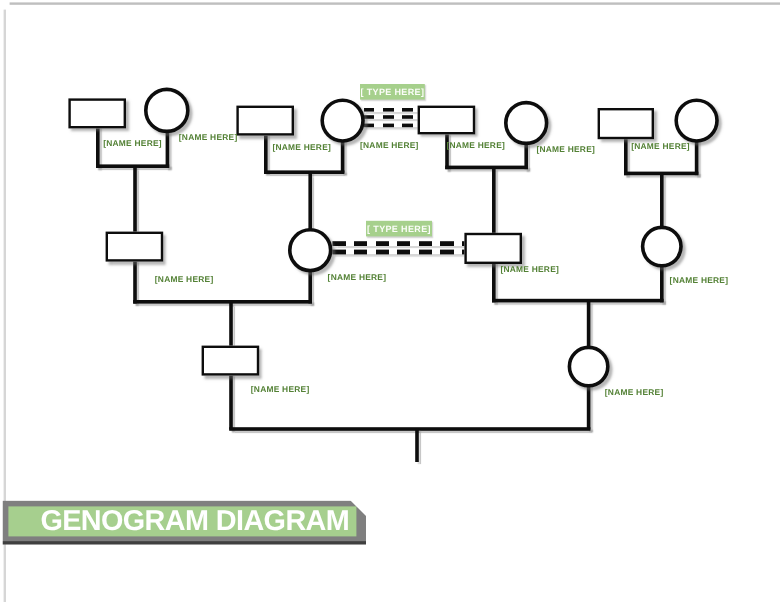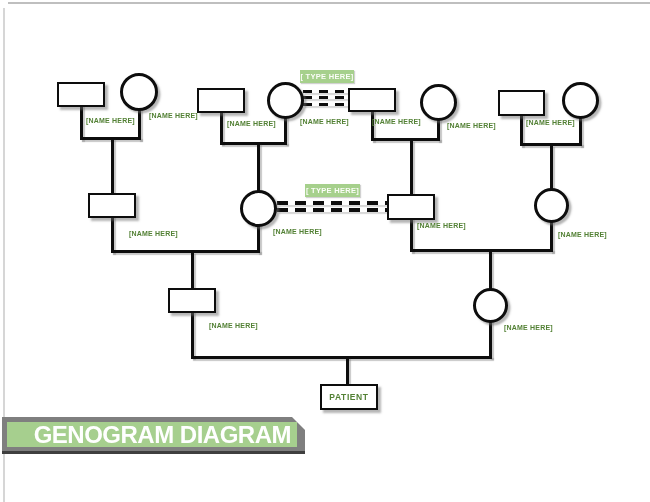--- a/index.html
+++ b/index.html
@@ -127,22 +127,19 @@
     <div class="nlabel" style="left: 447px; top: 121px;">[NAME HERE]</div>
     <div class="nlabel" style="left: 526px; top: 118px;">[NAME HERE]</div>
     <div class="nlabel" style="left: 129px; top: 229px;">[NAME HERE]</div>
     <div class="nlabel" style="left: 273px; top: 227px;">[NAME HERE]</div>
     <div class="nlabel" style="left: 417px; top: 221px;">[NAME HERE]</div>
     <div class="nlabel" style="left: 558px; top: 230px;">[NAME HERE]</div>
     <div class="nlabel" style="left: 209px; top: 321px;">[NAME HERE]</div>
     <div class="nlabel" style="left: 504px; top: 323px;">[NAME HERE]</div>
     <div class="tlabel" style="left: 300px; top: 70px; width: 54px;">[ TYPE HERE]</div>
     <div class="tlabel" style="left: 305px; top: 184px; width: 55px;">[ TYPE HERE]</div>
-    <div class="patient-box" style="left: 320px; top: 384px; width: 58px; height: 26px;">
-      <span>PATIENT</span>
-    </div>
   </div>
 
 <div id="title-banner">
   <div id="title-banner-green">
     <span>GENOGRAM DIAGRAM</span>
   </div>
 </div>
 
 </body></html>

